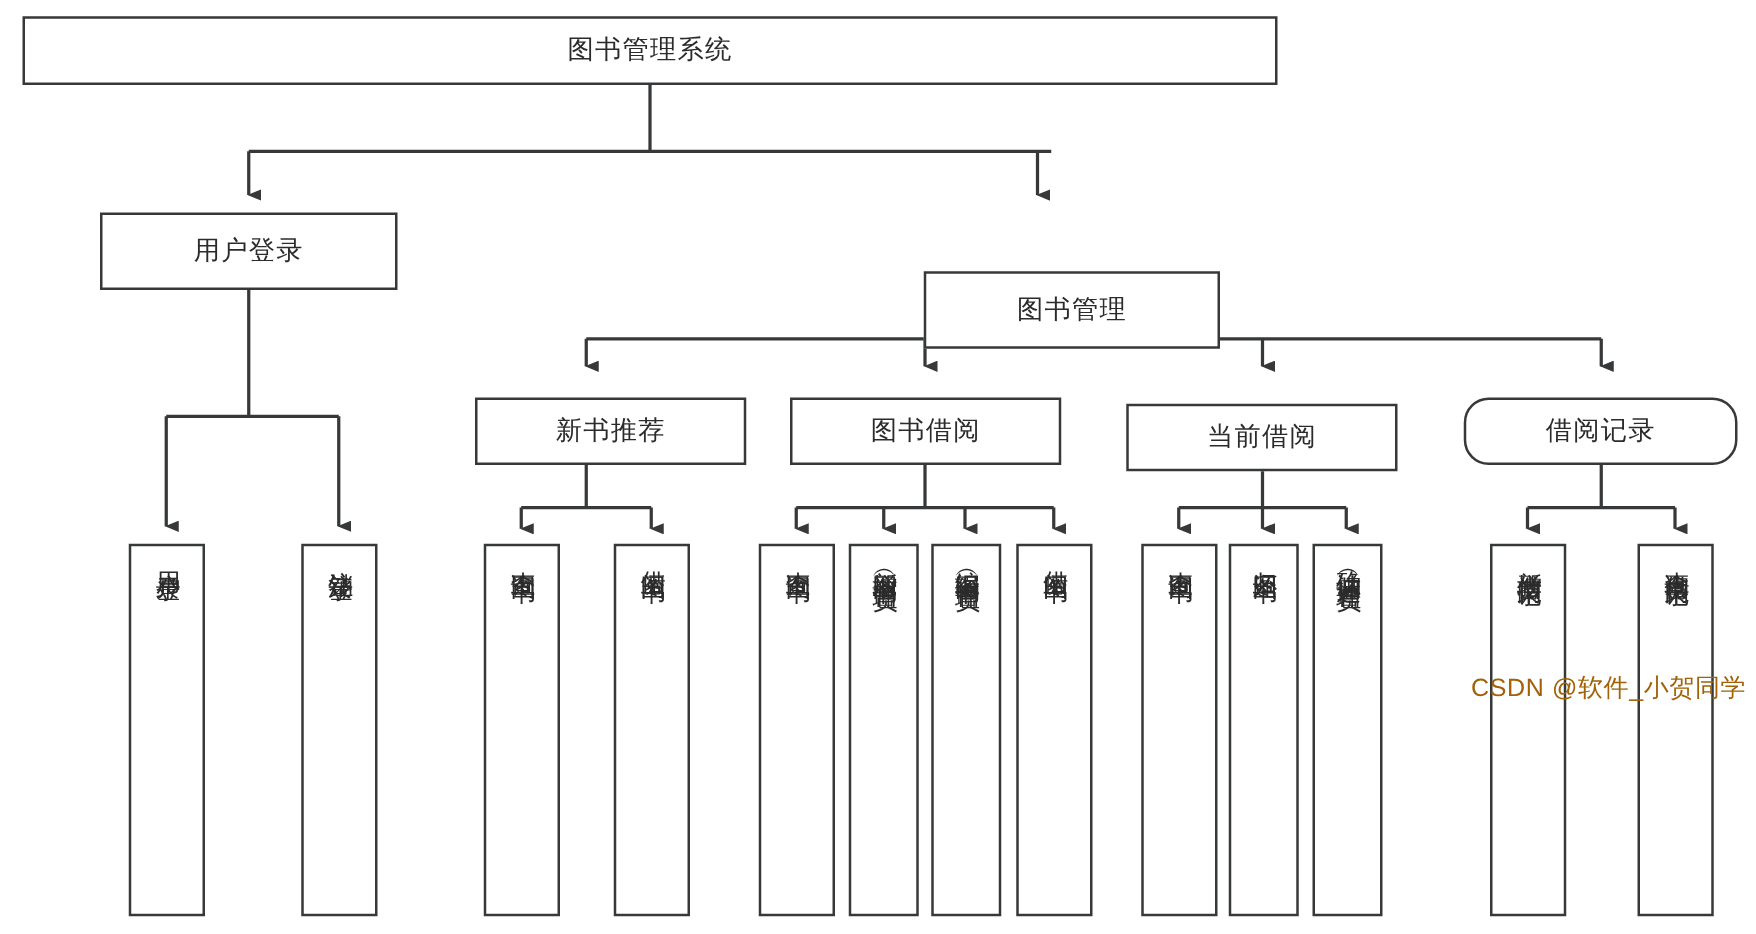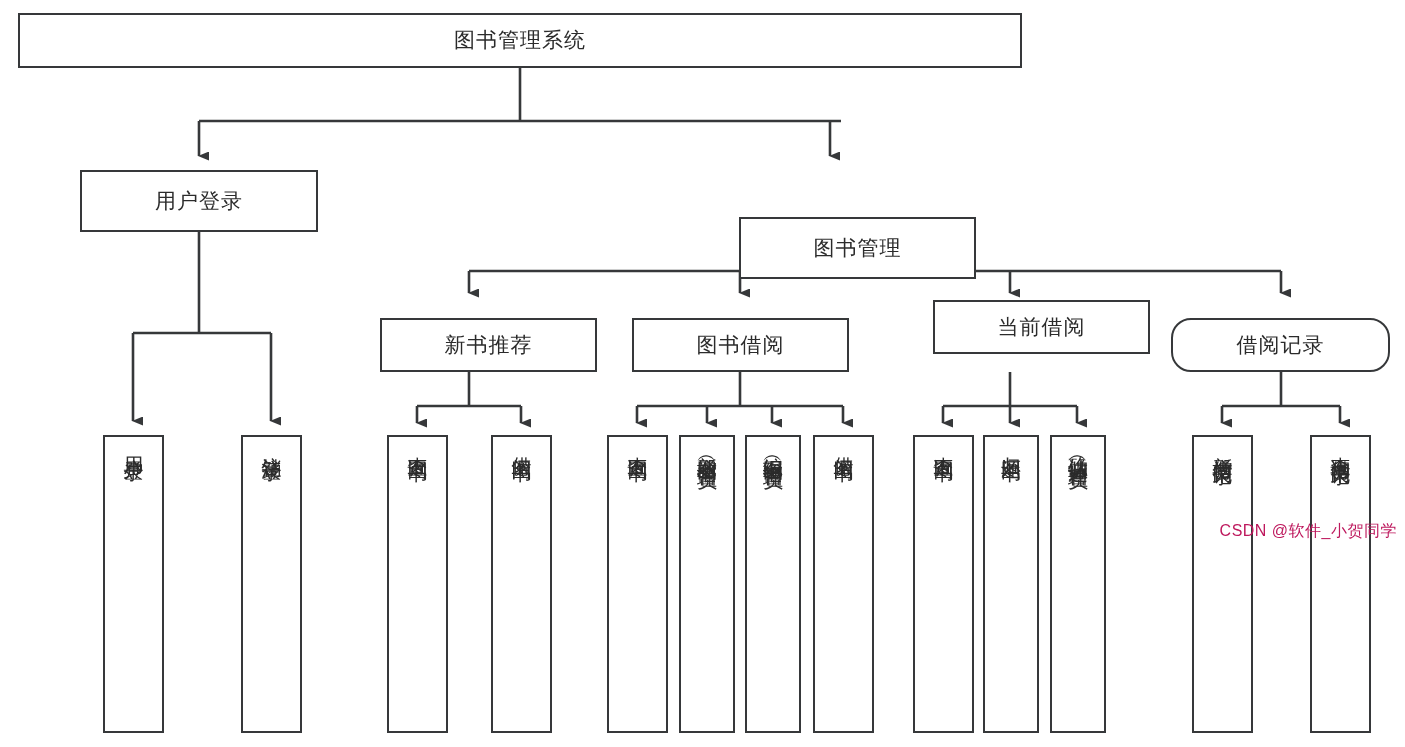--- a/index.html
+++ b/index.html
@@ -57,23 +57,23 @@
     letter-spacing: 2px;
     white-space: normal;
     max-height: 288px;
   }
   .leaf.tall-label .node-label {
     max-height: 292px;
   }
   #watermark {
     position: absolute;
     right: 8px;
-    bottom: 22px;
-    font-size: 16px;
-    color: #be185d;
+    bottom: 0;
+    font-size: 20px;
+    color: #a16207;
     letter-spacing: 0.5px;
     white-space: nowrap;
     user-select: none;
   }
 </style>
 </head>
 <body>
 
 <div id="diagram-root">
 
@@ -141,21 +141,21 @@
   </div>
 
   <div class="node-box" style="left:380px; top:318px; width:217px; height:54px;">
     <span class="node-label">新书推荐</span>
   </div>
 
   <div class="node-box" style="left:632px; top:318px; width:217px; height:54px;text-align:right;">
     <span class="node-label">图书借阅</span>
   </div>
 
-  <div class="node-box" style="left:901px; top:300px; width:217px; height:54px;margin-left:32px;">
+  <div class="node-box" style="left:901px; top:323px; width:217px; height:54px;">
     <span class="node-label">当前借阅</span>
   </div>
 
   <div class="node-box" style="left:1171px; top:318px; width:219px; height:54px;border-radius:20px;">
     <span class="node-label">借阅记录</span>
   </div>
 
   <div class="node-box leaf" style="left:103px; top:435px; width:61px; height:298px;">
     <span class="node-label">用户登录</span>
   </div>

